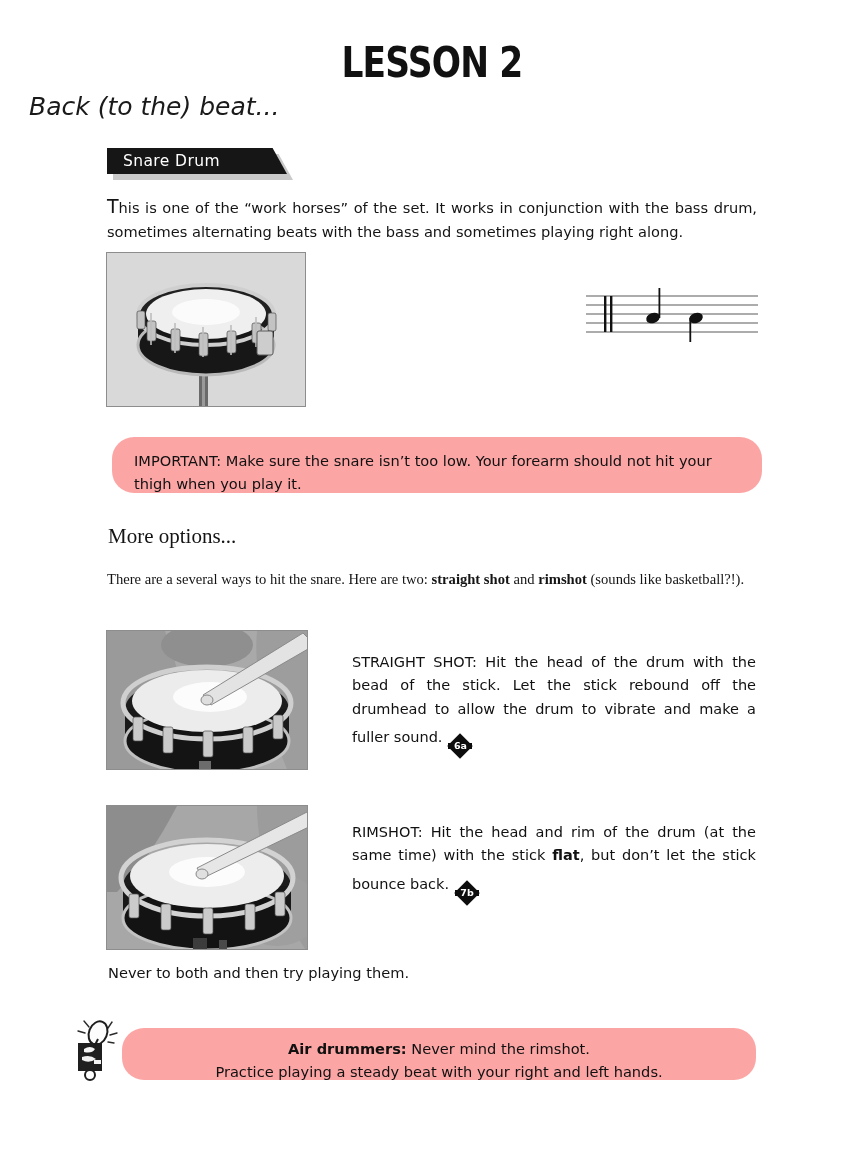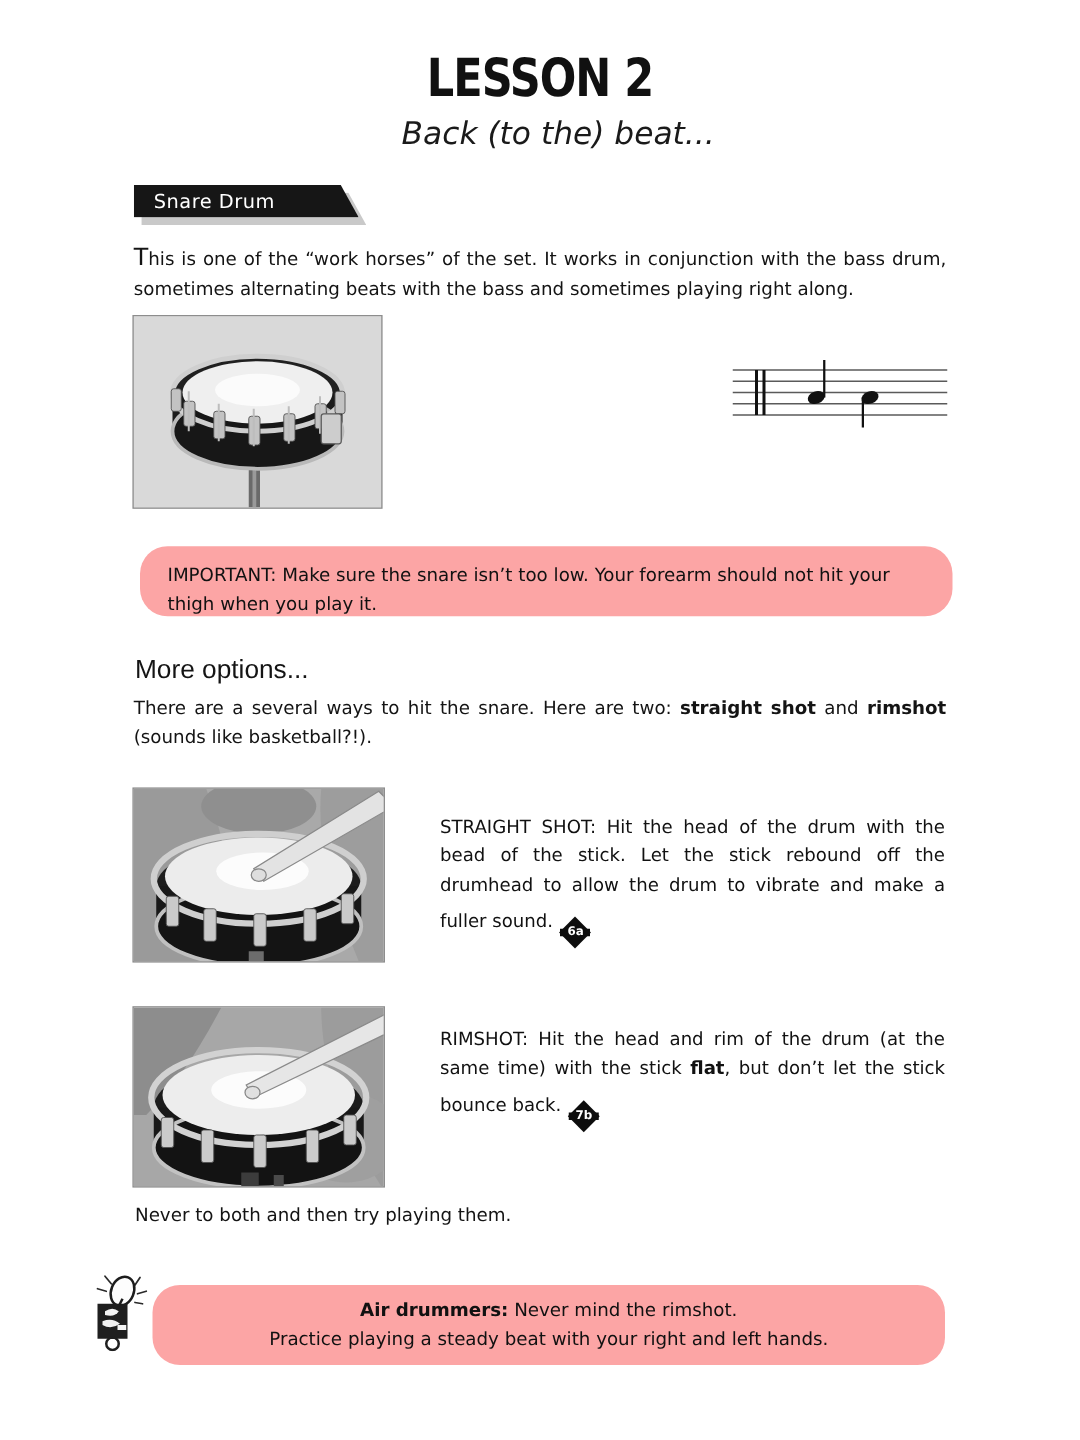--- a/index.html
+++ b/index.html
@@ -32,21 +32,20 @@
     font-size: 42px;
     letter-spacing: -1px;
     line-height: 1;
     transform: scaleX(0.82);
     color: #111;
   }
   .lesson-subtitle {
     position: absolute;
     left: 0; right: 0;
     top: 92px;
-    text-align: center;
     font-family: "DejaVu Sans", sans-serif;
     font-style: italic;
     font-size: 25px;
     color: #1a1a1a;
     padding-left: 29px;
   }
 
   
   .banner-wrap {
     position: absolute;
@@ -150,44 +149,45 @@
     height: 56px;
     padding: 12px 22px 0 22px;
     box-sizing: border-box;
     font-size: 14.6px;
     line-height: 1.6;
   }
   #callout-air {
     left: 122px;
     top: 1028px;
     width: 634px;
-    height: 64px;
+    height: 52px;
     padding: 9px 20px 0 20px;
     box-sizing: border-box;
     font-size: 14.6px;
     line-height: 1.6;
     text-align: center;
   }
   #callout-air b { font-weight: bold; }
 
   
   .sub-head {
     position: absolute;
     left: 108px;
     top: 524px;
     font-size: 21px;
-    font-family: Liberation Sans, sans-serif;
+    font-family: Liberation Serif, serif;
     color: #141414;
   }
 
   .options-para {
     left: 107px;
-    top: 556px;
+    top: 568px;
     width: 650px;
     text-align: justify;
+    font-family: Liberation Serif, serif;
   }
   .options-para b { font-weight: bold; }
 
   
   .tech-text {
     position: absolute;
     width: 404px;
     left: 352px;
     font-size: 14.5px;
     line-height: 1.62;

